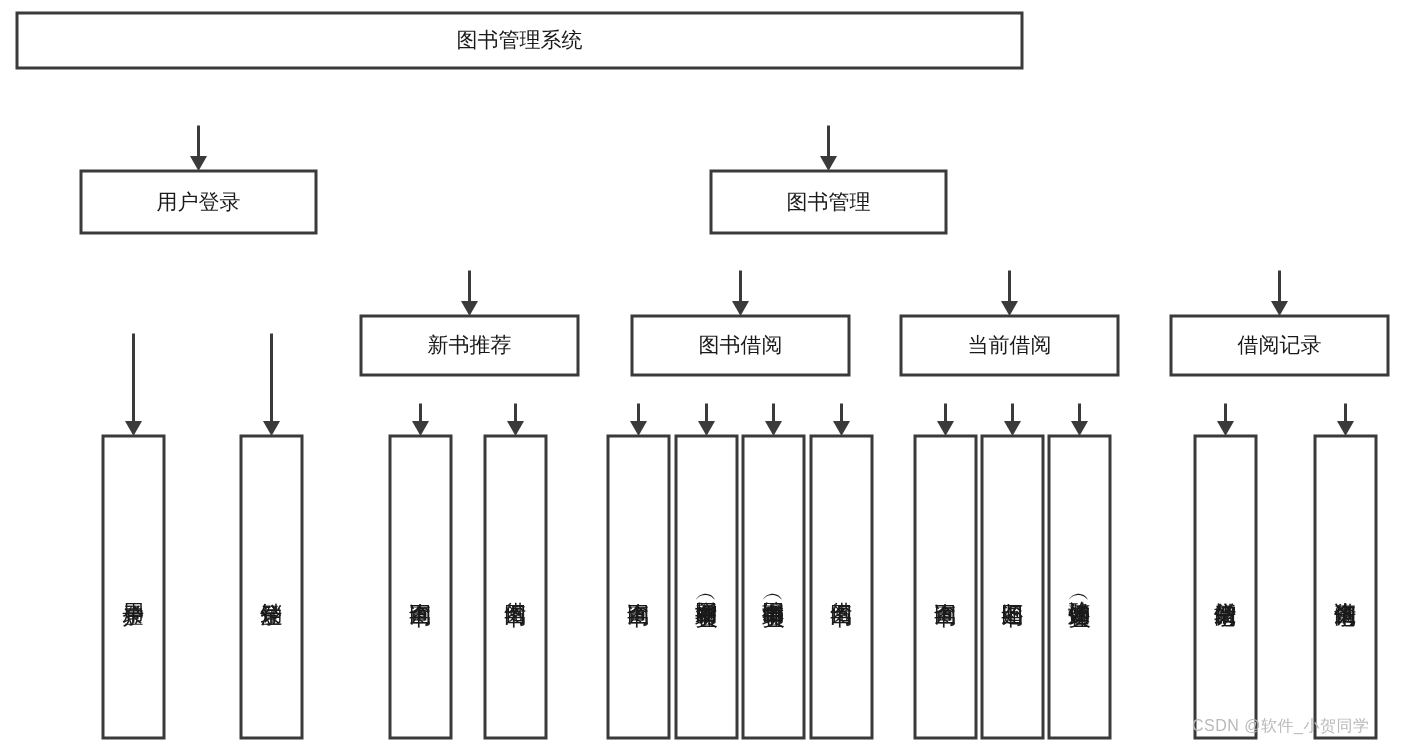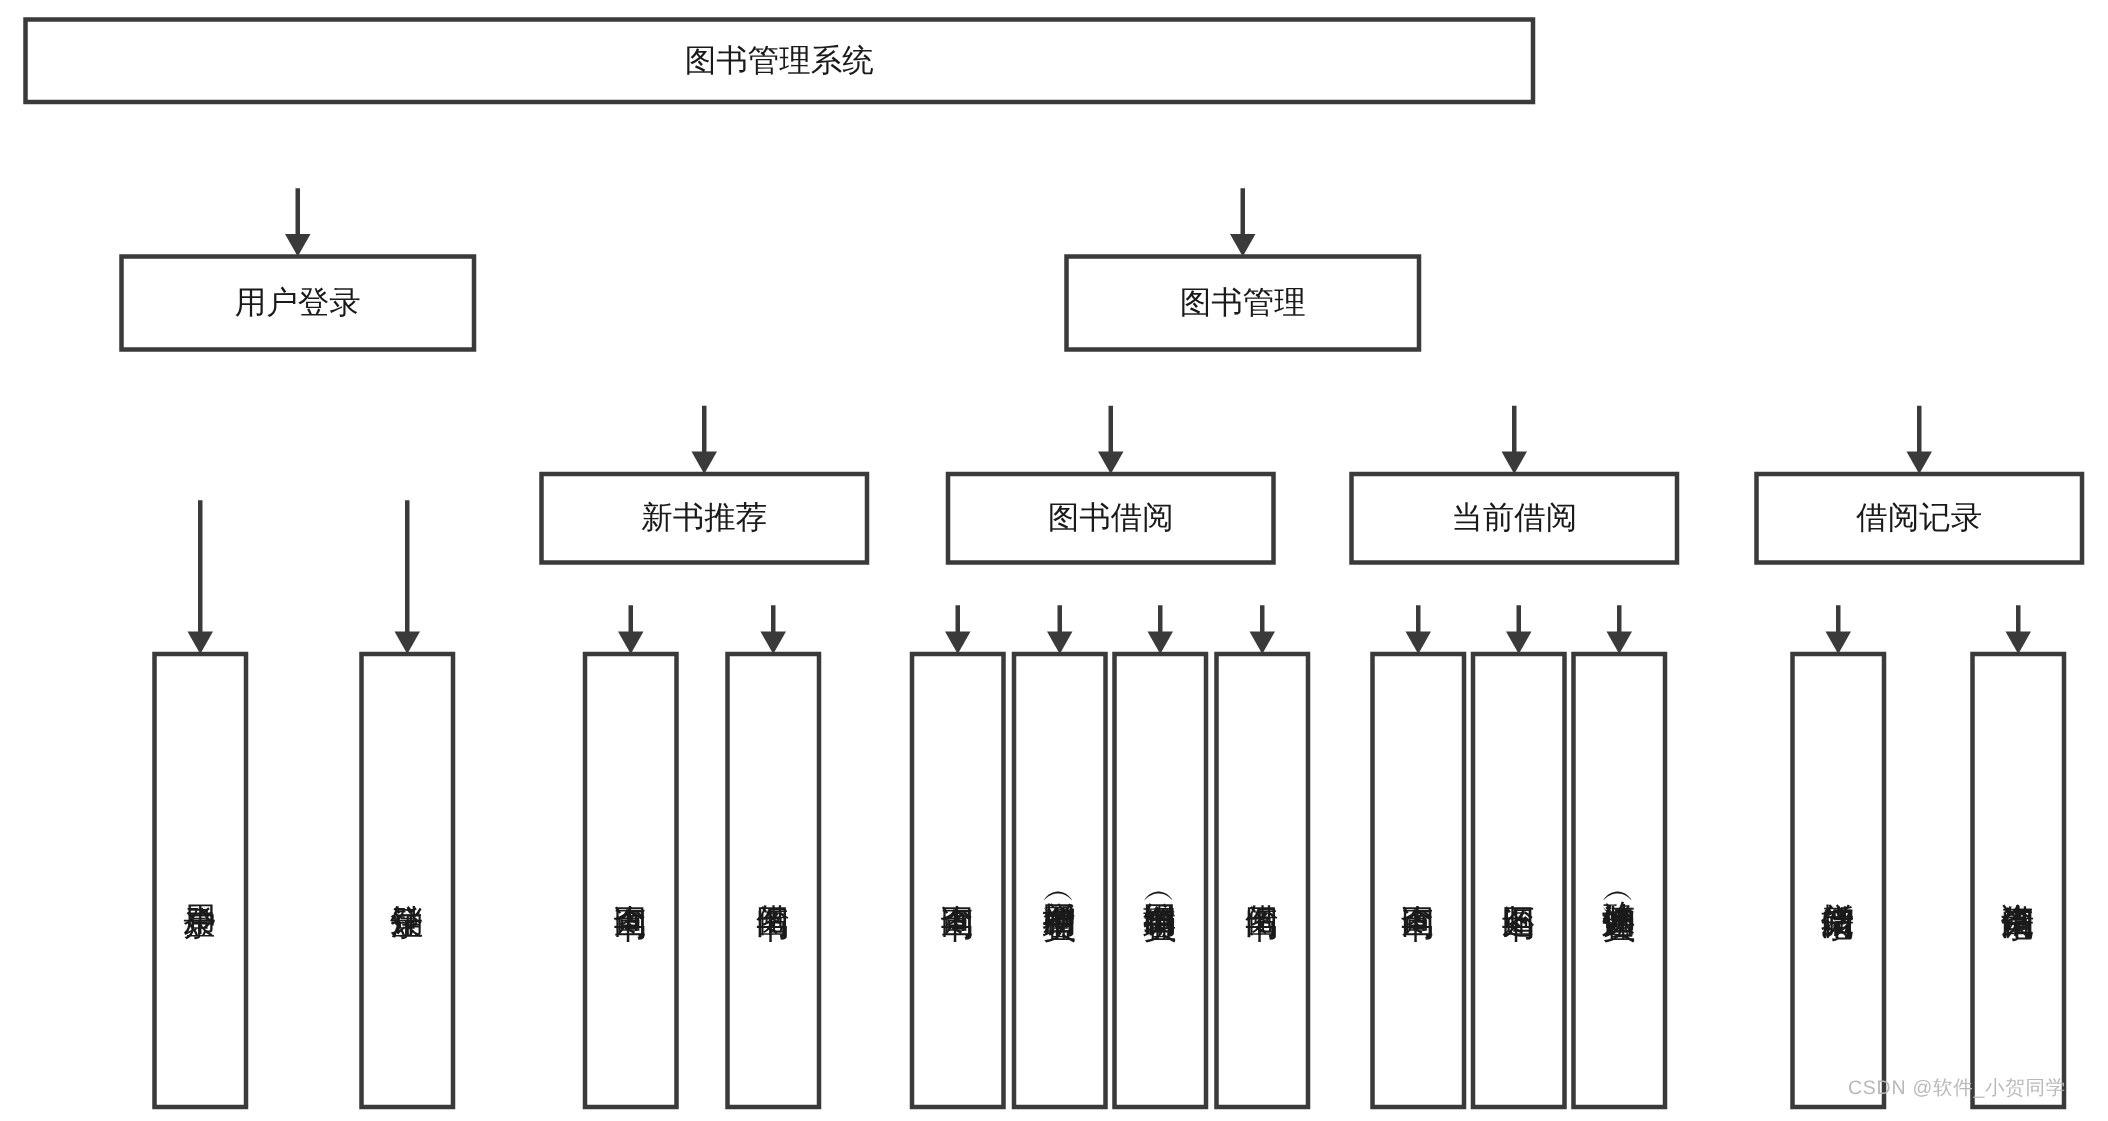--- a/index.html
+++ b/index.html
@@ -60,25 +60,24 @@
     letter-spacing: 1px;
     white-space: nowrap;
     display: flex;
     align-items: center;
     justify-content: center;
     pointer-events: none;
   }
   .watermark {
     position: absolute;
     font-family: "Liberation Sans", "DejaVu Sans", sans-serif;
-    font-size: 13px;
+    font-size: 16px;
     color: #b9b9b9;
     white-space: nowrap;
     letter-spacing: 0.5px;
-    margin-left: 40px;
   }
 </style>
 </head>
 <body>
 
 <div id="diagram-root">
   <svg id="tree-svg" viewBox="0 0 1405 747">
       <path class="connector" d="M NaN NaN L NaN 127"></path>
       <path class="connector" d="M NaN 127 L NaN 127"></path>
       <path class="connector" d="M 198.5 127 L 198.5 158"></path>

